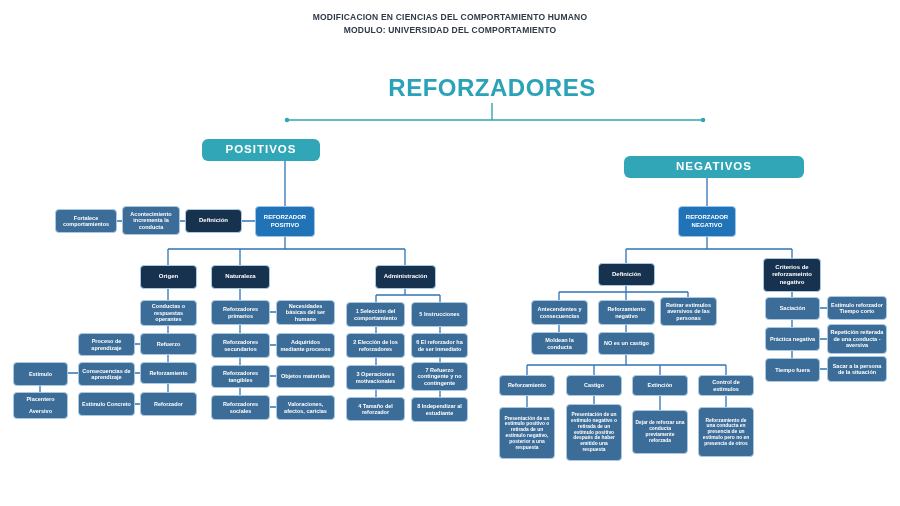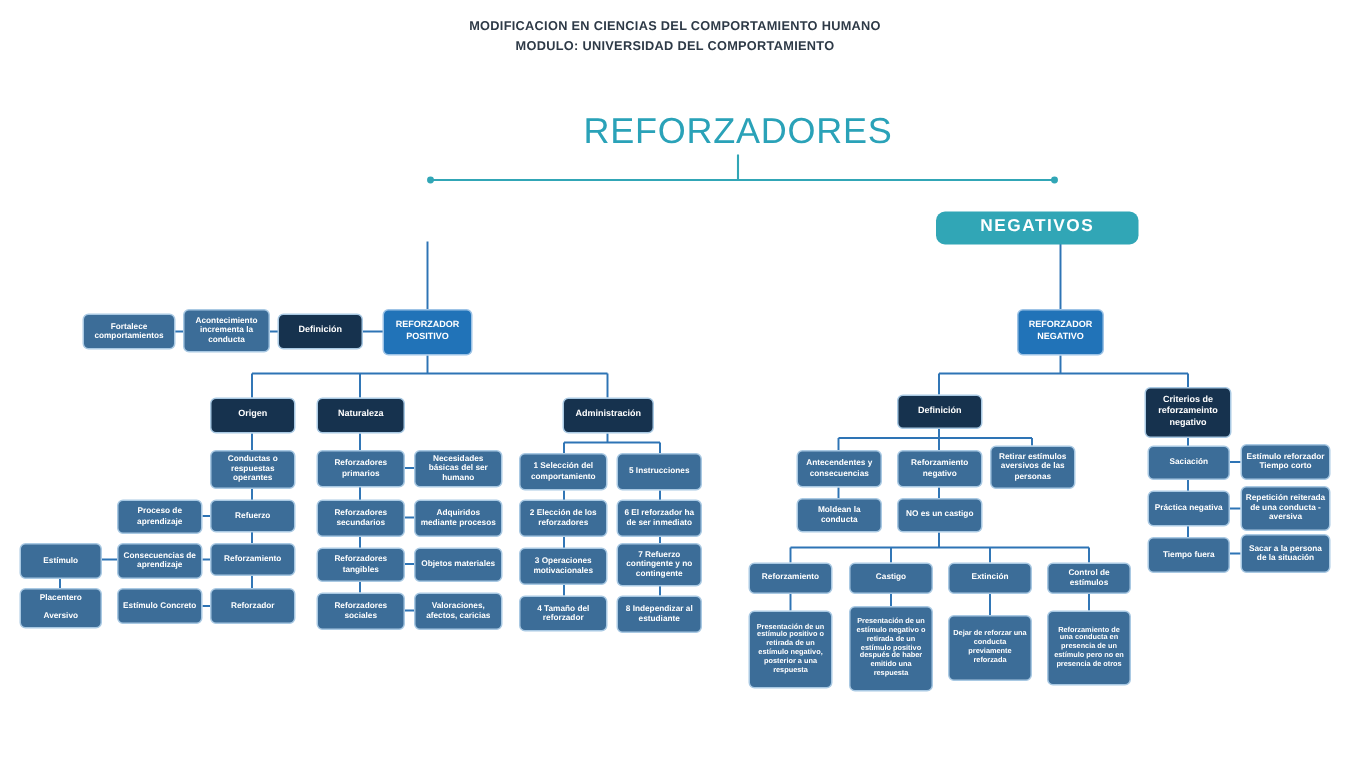--- a/index.html
+++ b/index.html
@@ -4,21 +4,21 @@
 <style>
   html,body{margin:0;padding:0;background:#fff;}
   #canvas{
     position:relative;width:900px;height:506px;background:#fff;overflow:hidden;
     font-family:"Liberation Sans","DejaVu Sans",sans-serif;
   }
   .wires{position:absolute;left:0;top:0;z-index:1;}
   .uni{position:absolute;top:11px;left:0;width:900px;text-align:center;z-index:2;
        color:#2E3A47;font-size:8.5px;font-weight:bold;letter-spacing:.2px;line-height:13px;}
   .main-title{position:absolute;left:342px;top:74px;width:300px;text-align:center;z-index:2;
-       color:#2AA2B8;font-size:24px;font-weight:normal;letter-spacing:.5px;}
+       color:#2AA2B8;font-size:24px;font-weight:bold;letter-spacing:.5px;}
   .node{position:absolute;z-index:3;display:flex;align-items:center;justify-content:center;
        text-align:center;color:#fff;font-weight:bold;border-radius:4px;box-sizing:border-box;
        padding:1px 2px;line-height:1.18;white-space:pre-line;}
   .teal-h{background:#31A6B6;border-radius:6px;font-size:11.5px;letter-spacing:1px;}
   .navy{background:#16324E;border:1px solid #A9C9E3;font-size:6px;}
   .blue{background:#2173B8;border:1px solid #9DC3E6;font-size:6px;}
   .steel{background:#3C6D98;border:1px solid #A9C9E3;font-size:5.5px;}
   .desc{font-size:4.9px;}
   .gap2{line-height:2.1;}
 </style>
@@ -46,21 +46,22 @@
     </g>
   </svg>
 
   <div class="uni">
     <div>MODIFICACION EN CIENCIAS DEL COMPORTAMIENTO HUMANO</div>
     <div>MODULO: UNIVERSIDAD DEL COMPORTAMIENTO</div>
   </div>
 
   <div class="main-title">REFORZADORES</div>
 
-  <div class="node teal-h" style="left:624px;top:141px;width:135px;height:22px">NEGATIVOS</div>
+  <div class="node teal-h" style="left:202px;top:139px;width:118px;height:22px">POSITIVOS</div>
+  <div class="node teal-h" style="left:624px;top:156px;width:180px;height:22px">NEGATIVOS</div>
 
   <div class="node steel" style="left:55px;top:209px;width:62px;height:24px">Fortalece comportamientos</div>
   <div class="node steel" style="left:122px;top:206px;width:58px;height:29px">Acontecimiento incrementa la conducta</div>
   <div class="node navy" style="left:185px;top:209px;width:57px;height:24px">Definición</div>
   <div class="node blue" style="left:255px;top:206px;width:60px;height:31px">REFORZADOR POSITIVO</div>
 
   <div class="node navy" style="left:140px;top:265px;width:57px;height:24px">Origen</div>
   <div class="node steel" style="left:140px;top:300px;width:57px;height:26px">Conductas o respuestas operantes</div>
   <div class="node steel" style="left:140px;top:333px;width:57px;height:22px">Refuerzo</div>
   <div class="node steel" style="left:140px;top:362px;width:57px;height:22px">Reforzamiento</div>

